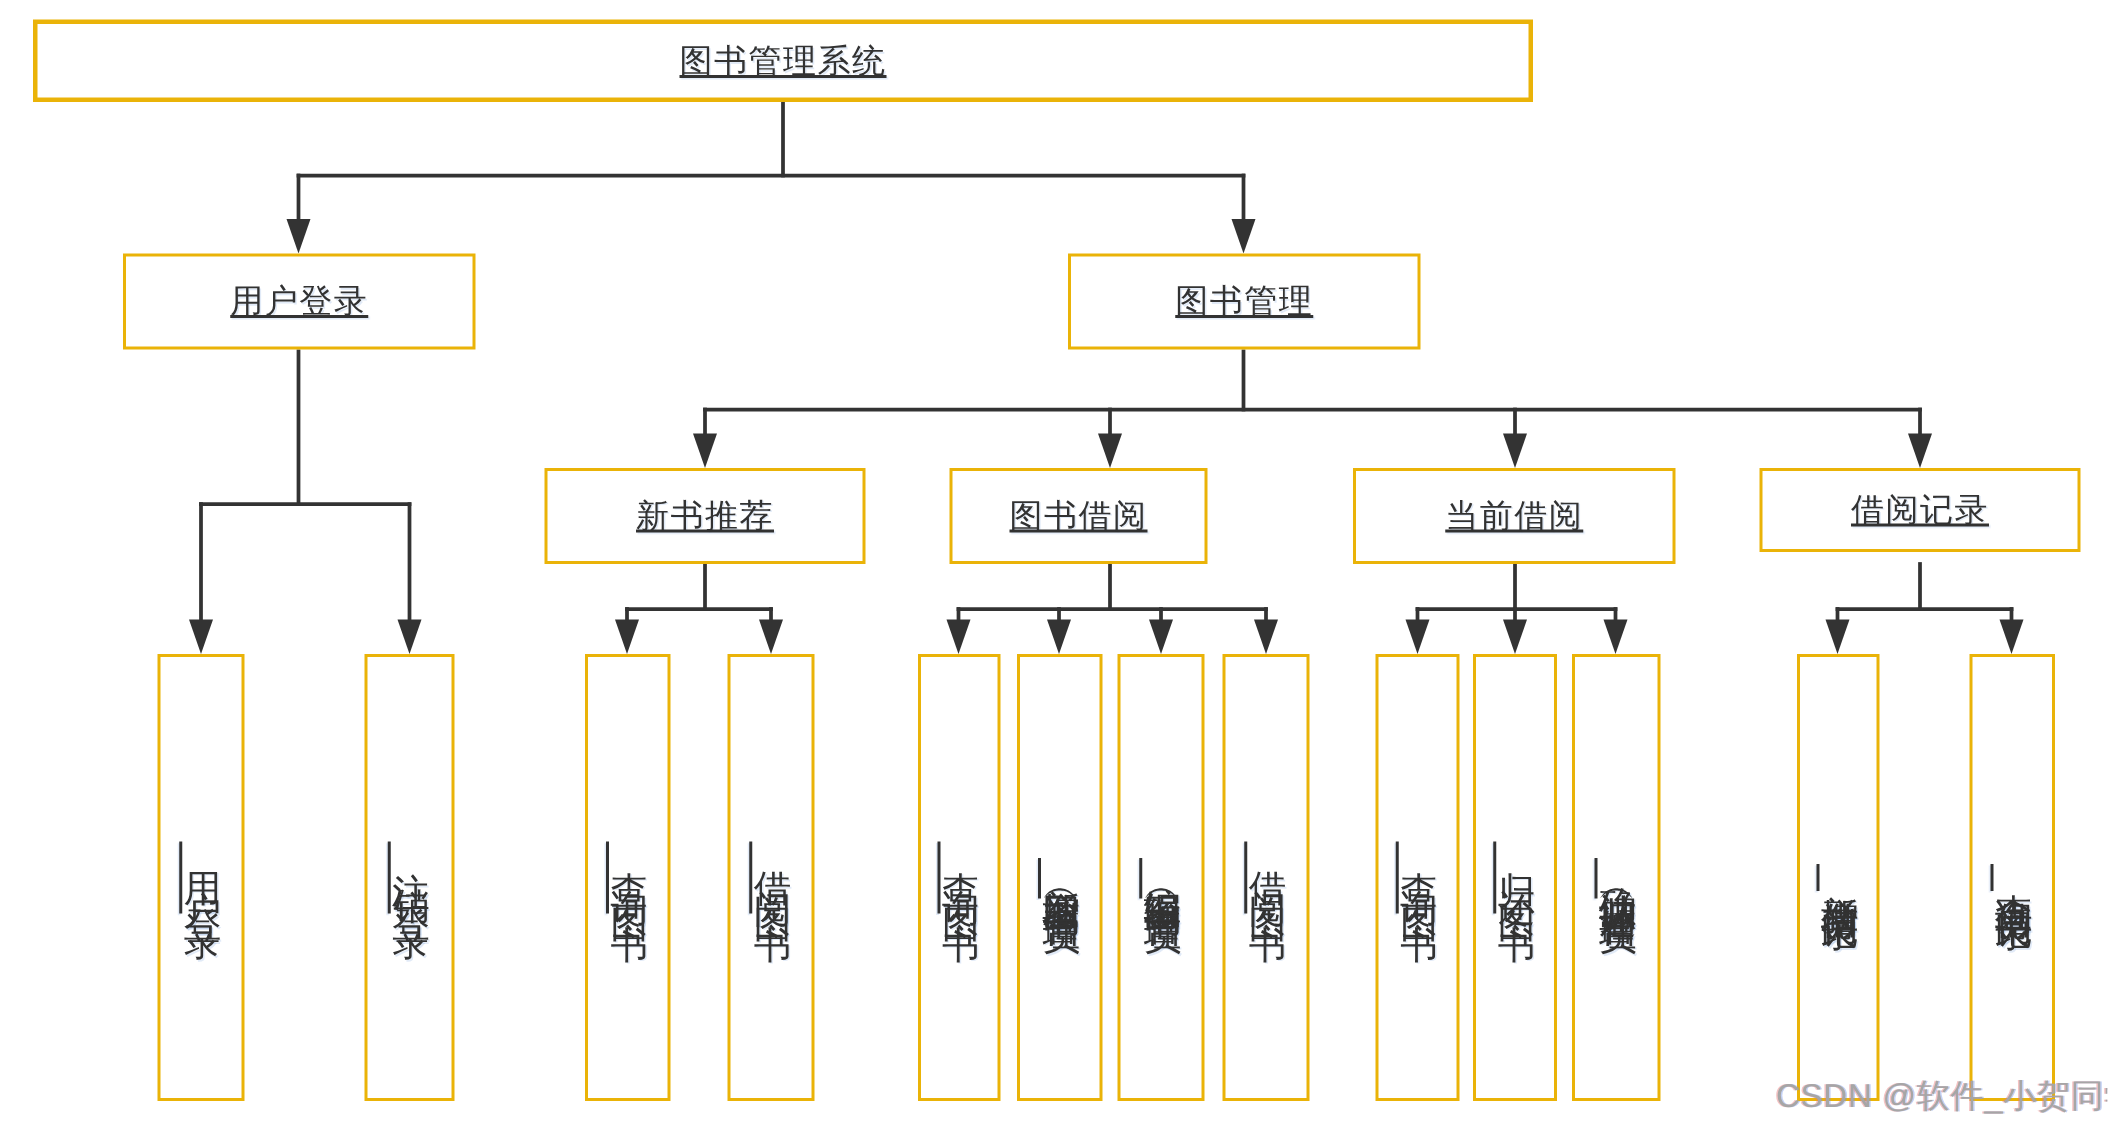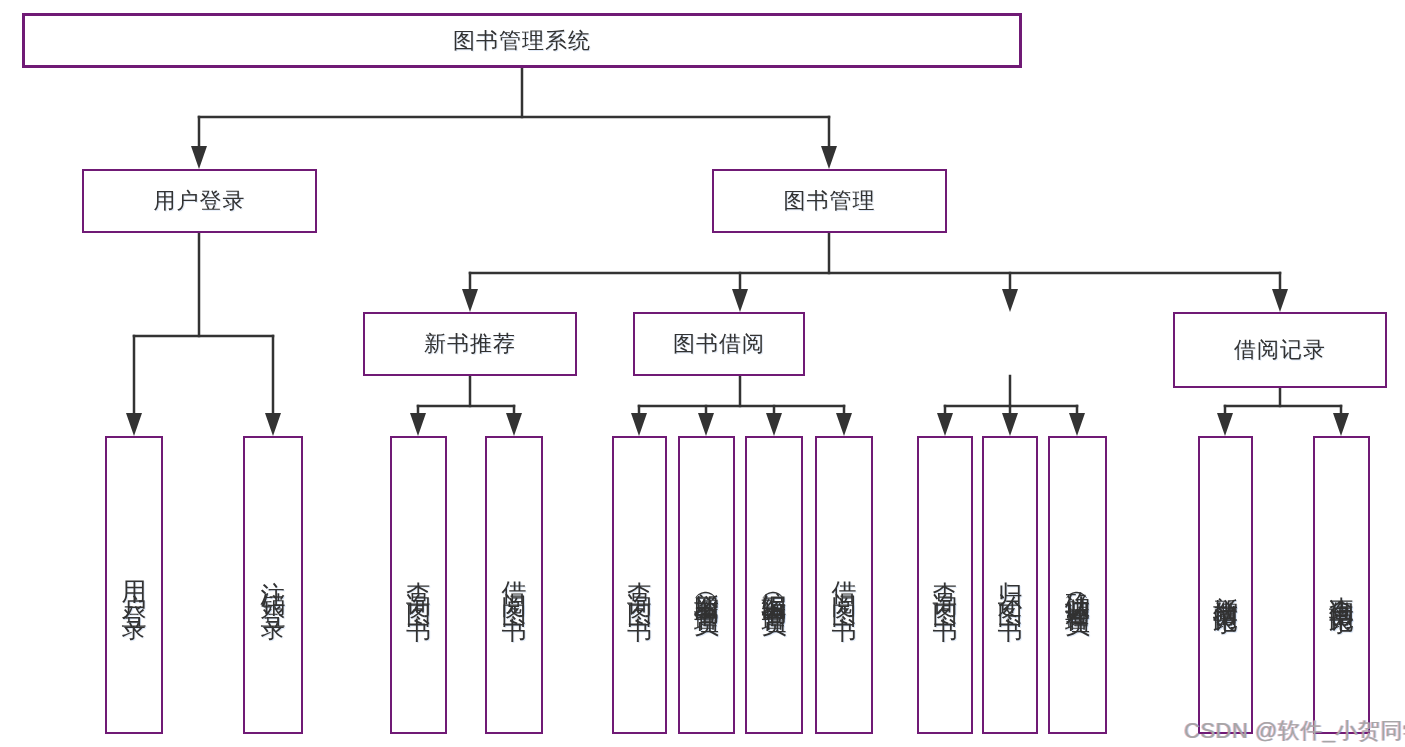--- a/index.html
+++ b/index.html
@@ -19,27 +19,28 @@
     position: absolute;
     left: 0;
     top: 0;
     width: 1405px;
     height: 747px;
     pointer-events: none;
   }
   .node {
     position: absolute;
     box-sizing: border-box;
-    border: 2px solid #701a75;
+    border: 2px solid #eab308;
     background: #ffffff;
     display: flex;
     align-items: center;
     justify-content: center;
     color: #323232;
     text-shadow: 1px 1px 0 rgba(120,160,220,0.22);
+    text-decoration: underline;
   }
   .node.h-node {
     font-size: 22px;
     letter-spacing: 1px;
     white-space: nowrap;
   }
   .node.v-node {
     font-size: 25px;
   }
   .v-label {
@@ -127,21 +128,24 @@
     </div>
     <div class="node h-node" style="left: 363px; top: 312px; width: 214px; height: 64px;">
       <span>新书推荐</span>
     </div>
     <div class="node h-node" style="left: 712px; top: 169px; width: 235px; height: 64px;">
       <span>图书管理</span>
     </div>
     <div class="node h-node" style="left: 633px; top: 312px; width: 172px; height: 64px;">
       <span>图书借阅</span>
     </div>
-    <div class="node h-node" style="left: 1173px; top: 312px; width: 214px; height: 76px;">
+    <div class="node h-node" style="left: 902px; top: 312px; width: 215px; height: 64px;">
+      <span>当前借阅</span>
+    </div>
+    <div class="node h-node" style="left: 1173px; top: 312px; width: 214px; height: 56px;">
       <span>借阅记录</span>
     </div>
     <div class="node v-node" style="left: 105px; top: 436px; width: 58px; height: 298px;">
       <span class="v-label" style="letter-spacing: 12px;">用户登录</span>
     </div>
     <div class="node v-node" style="left: 243px; top: 436px; width: 60px; height: 298px;">
       <span class="v-label" style="letter-spacing: 12px;">注销登录</span>
     </div>
     <div class="node v-node" style="left: 390px; top: 436px; width: 57px; height: 298px;">
       <span class="v-label" style="letter-spacing: 12px;">查询图书</span>

